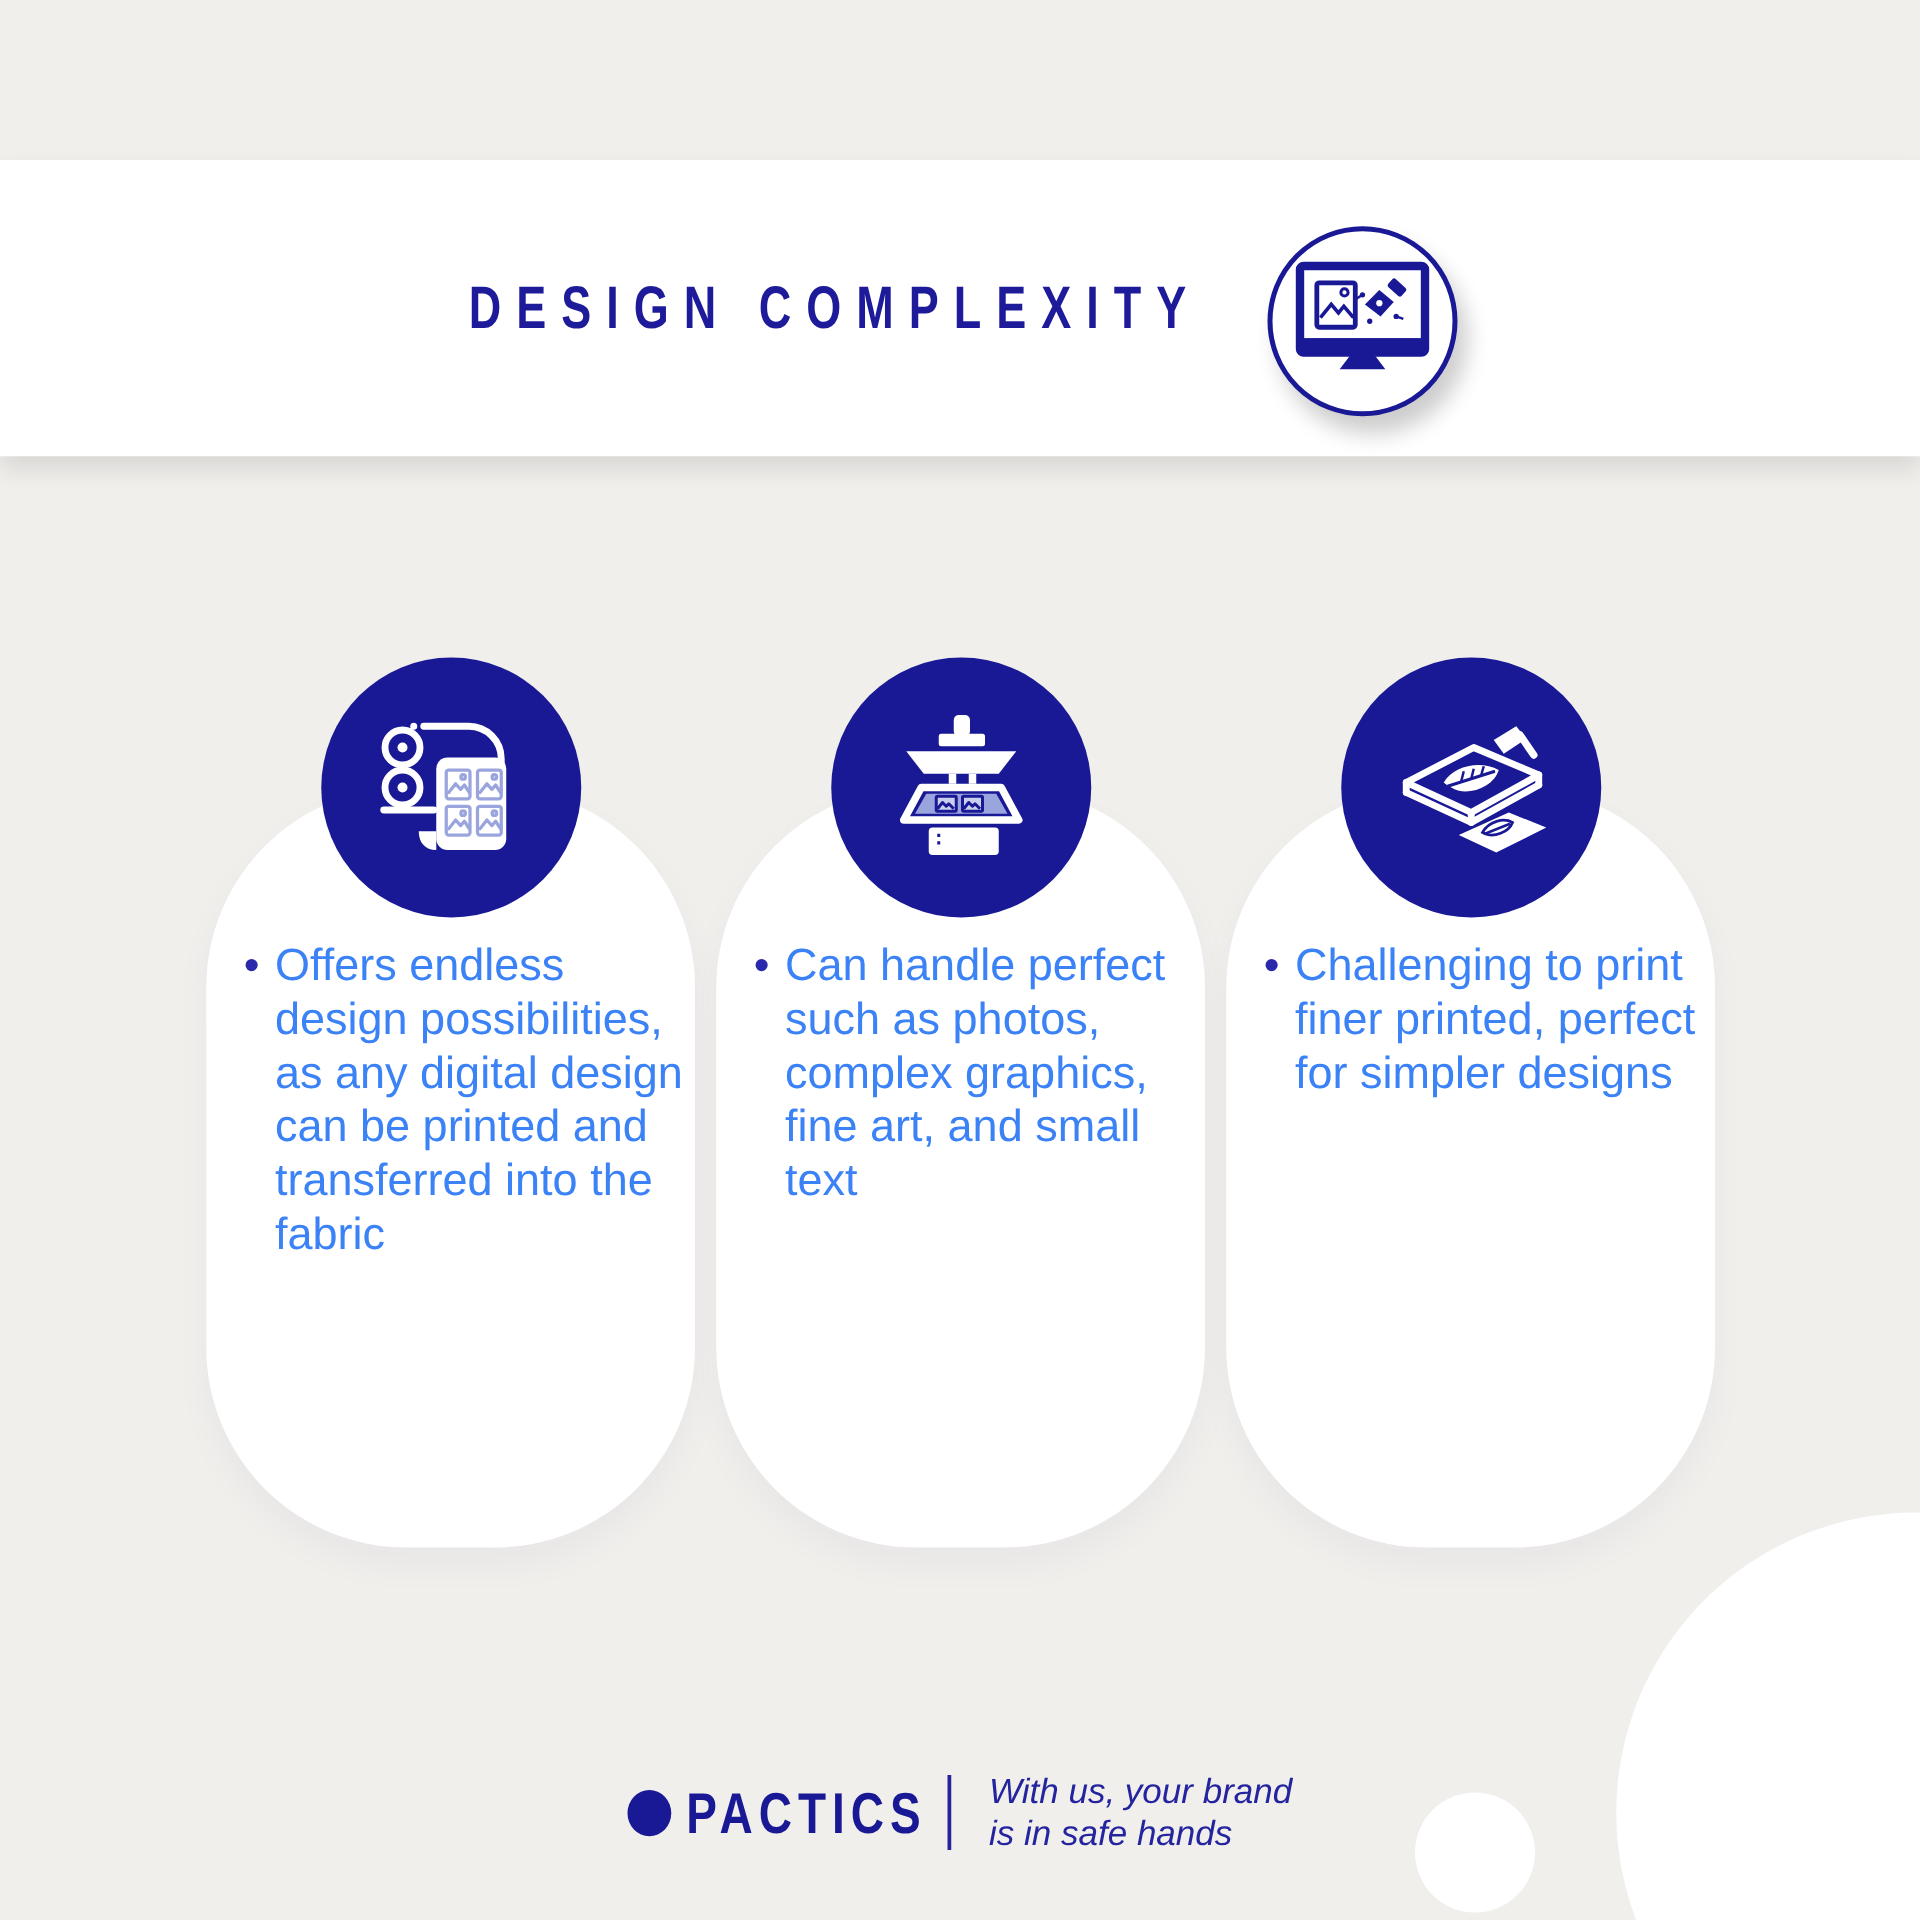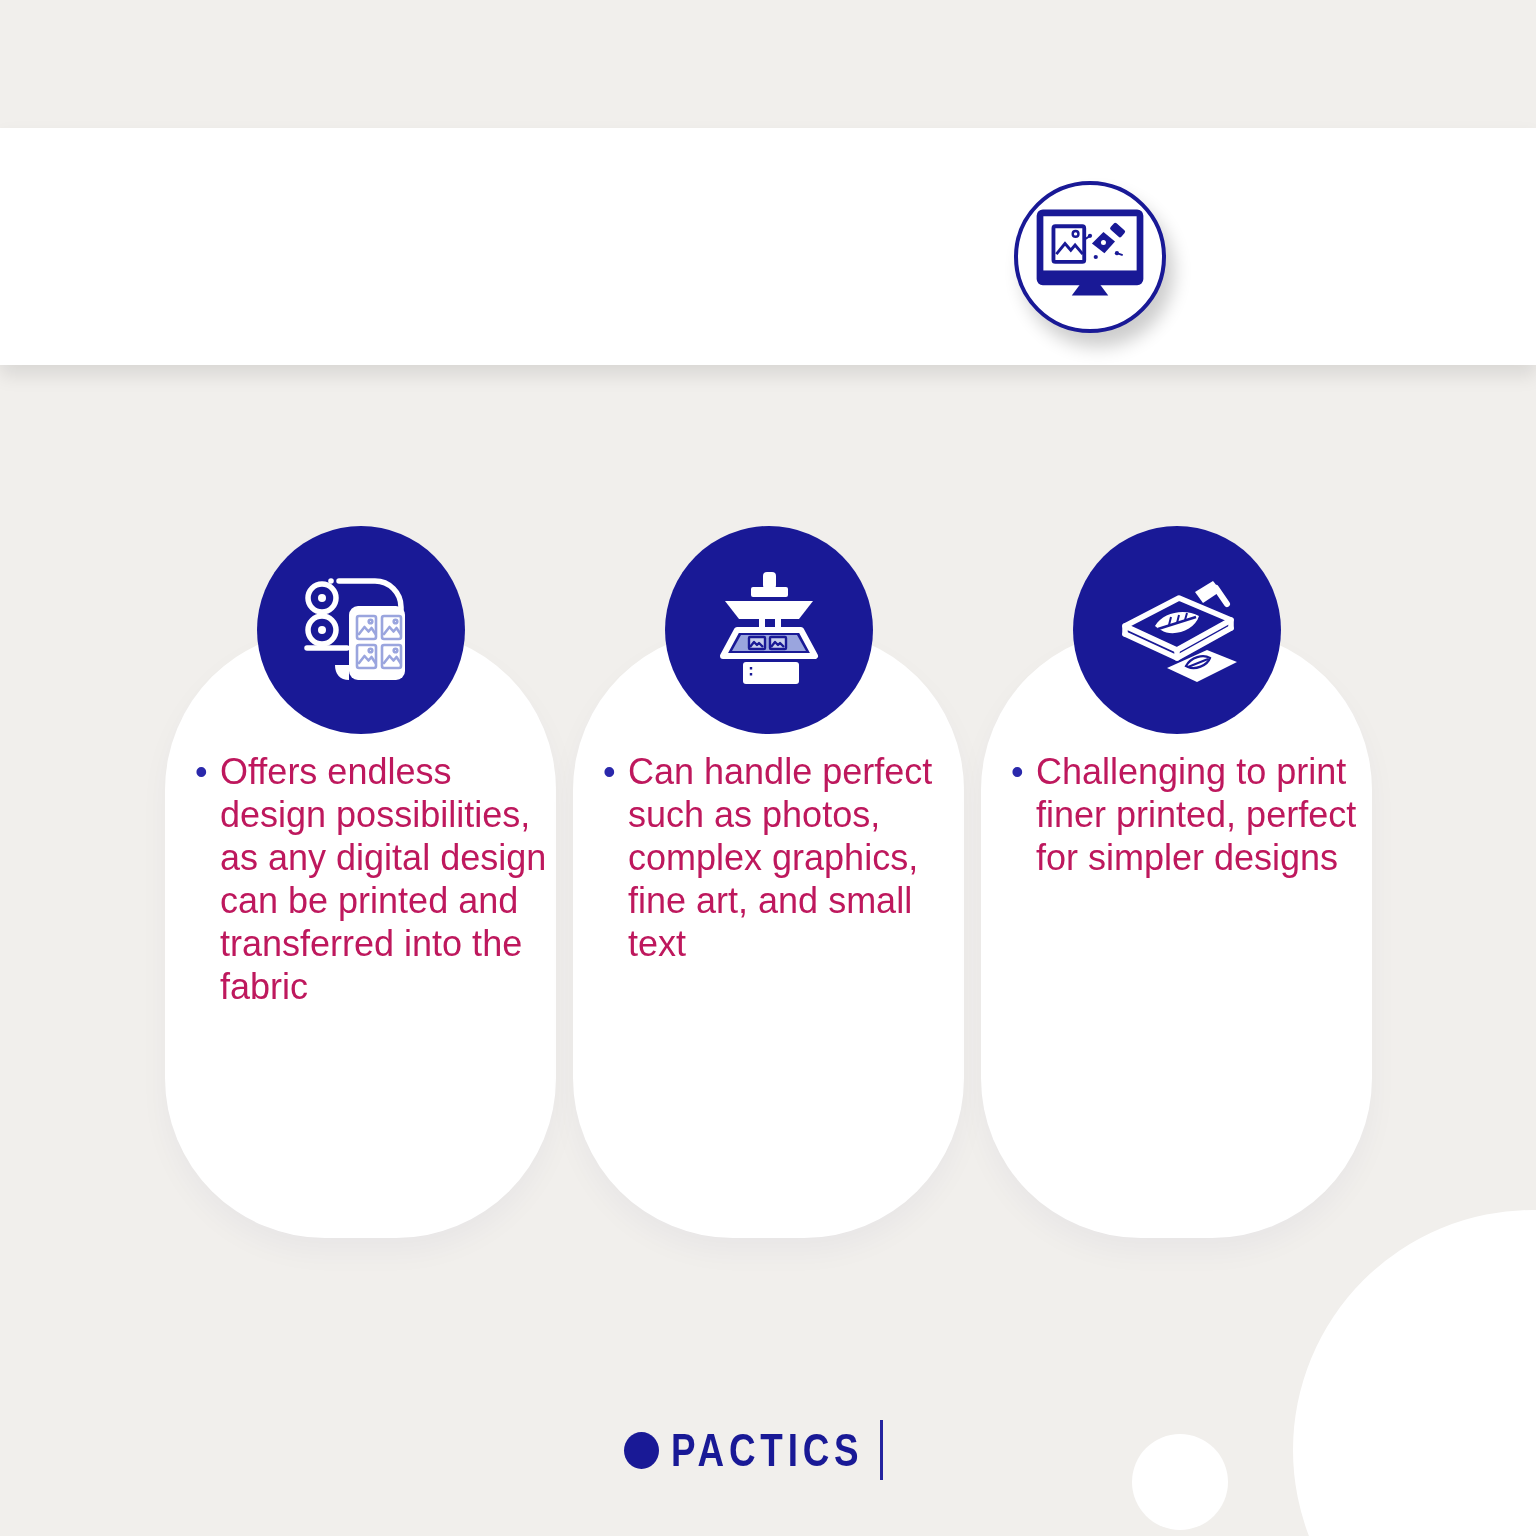--- a/index.html
+++ b/index.html
@@ -50,21 +50,21 @@
   }
   .card-list{
     list-style:none;margin:0;padding:120px 8px 0 30px;
   }
   .card-list li{display:flex;align-items:flex-start;}
   .bullet{
     flex:0 0 25px;width:25px;color:#2a28ab;
     font-size:36px;line-height:43px;
   }
   .bullet-text{
-    flex:1;color:#be185d;font-size:36px;line-height:43px;
+    flex:1;color:#3b82f6;font-size:36px;line-height:43px;
   }
 
   
   .footer{
     position:absolute;left:0;top:1413px;width:1536px;height:74px;
     display:flex;align-items:center;justify-content:center;z-index:1;
   }
   .brand-dot{
     width:35px;height:37px;border-radius:50%;background:#191996;
     margin-right:12px;flex:0 0 auto;
@@ -87,20 +87,23 @@
 </style>
 </head>
 <body>
 
 <div class="canvas">
 
   <div class="deco-circle deco-large"></div>
   <div class="deco-circle deco-small"></div>
 
   <header class="header-band">
+    <div class="header-title-wrap">
+      <h1 class="header-title">DESIGN COMPLEXITY</h1>
+    </div>
     <div class="header-icon-circle">
       <svg width="116" height="100" viewBox="0 0 120 104">
         <rect x="8" y="6" width="104" height="72" rx="3" fill="none" stroke="#191996" stroke-width="7"></rect>
         <rect x="8" y="66" width="104" height="12" fill="#191996"></rect>
         <path d="M50 80 h 20 l 9 12 h -38 Z" fill="#191996"></path>
         <rect x="22" y="20" width="32" height="37" rx="2" fill="none" stroke="#191996" stroke-width="4"></rect>
         <path d="M25 49 l 9 -11 6 7 4.5 -5.5 8 9.5" fill="none" stroke="#191996" stroke-width="3"></path>
         <circle cx="45" cy="28" r="3" fill="none" stroke="#191996" stroke-width="2.5"></circle>
         <path d="M62 38 L 74 26 L 86 36 L 75 48 Z" fill="#191996"></path>
         <circle cx="74" cy="37" r="2.6" fill="#ffffff"></circle>
@@ -202,15 +205,19 @@
       </li>
     </ul>
   </section>
 
   <footer class="footer">
     <span class="brand-dot"></span>
     <div class="brand-wordmark-wrap">
       <span class="brand-wordmark">PACTICS</span>
     </div>
     <span class="footer-divider"></span>
+    <div class="tagline">
+      <div>With us, your brand</div>
+      <div>is in safe hands</div>
+    </div>
   </footer>
 
 </div>
 
 </body></html>

